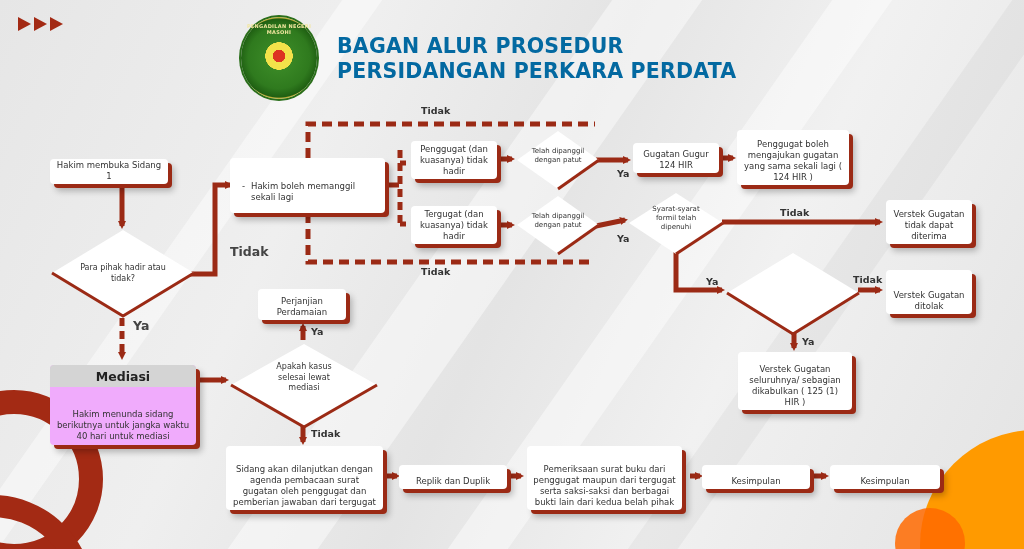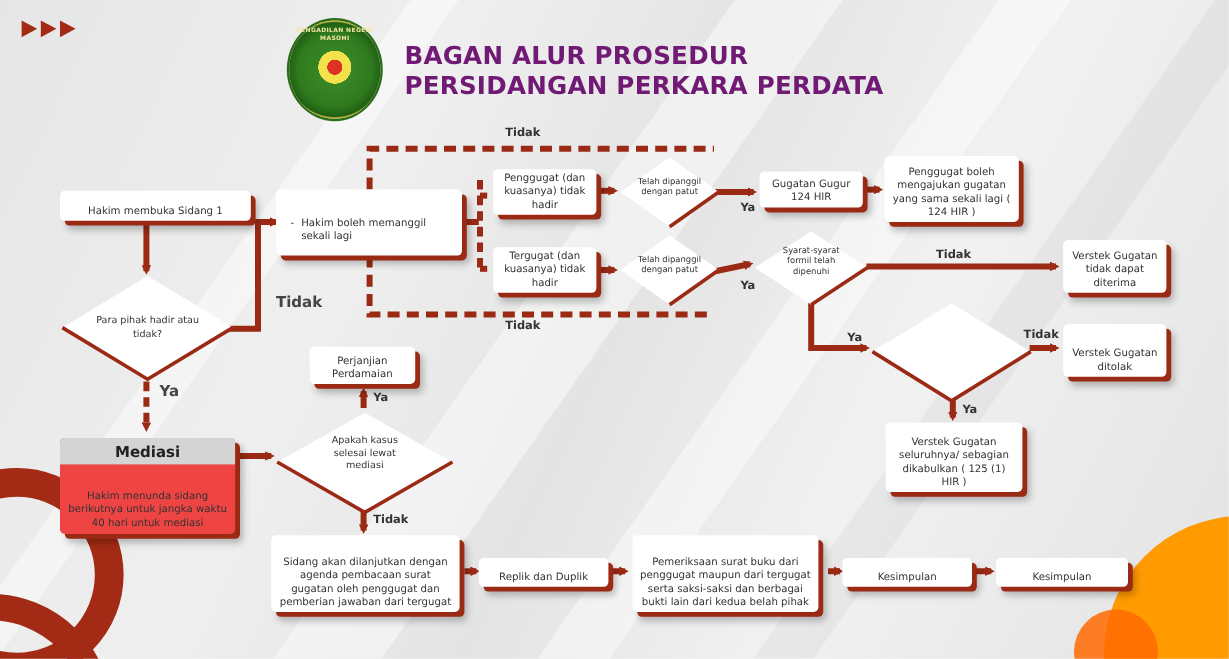--- a/index.html
+++ b/index.html
@@ -12,33 +12,33 @@
   .bgstripe.dark { background:rgba(0,0,0,0.035); }
   .deco-arrows { position:absolute; left:18px; top:17px; display:flex; gap:3px; }
   .tri { width:0; height:0; border-top:7px solid transparent; border-bottom:7px solid transparent; border-left:13px solid #a32a14; }
   .logo { position:absolute; left:241px; top:17px; width:76px; height:82px; border-radius:50%;
     background: radial-gradient(circle at 50% 50%, #3f8f2a 0%, #2f7a1e 55%, #1f5f12 70%, #c9b43a 72%, #2d7a1d 76%);
     box-shadow:0 0 0 2px #2a6e1a; }
   .logo-inner { position:absolute; left:20px; top:22px; width:36px; height:34px; border-radius:50%;
     background: radial-gradient(circle, #d32 0 25%, #f3e24a 26% 55%, transparent 56%); }
   .logo-text { position:absolute; left:0; right:0; top:6px; text-align:center; font-size:5px; color:#f2e6a0; font-weight:bold; letter-spacing:0.3px; }
   .title { position:absolute; left:337px; top:34px; font-family:"DejaVu Sans", sans-serif; font-weight:bold;
-    font-size:20.5px; line-height:25px; color:#701a75; letter-spacing:0.2px; }
+    font-size:20.5px; line-height:25px; color:#0369a1; letter-spacing:0.2px; }
   .box { position:absolute; background:#fff; border-radius:4px;
     box-shadow: 4px 4px 0 #9b2a15, 6px 7px 6px rgba(0,0,0,0.25);
     display:flex; align-items:flex-end; justify-content:center; text-align:center;
     font-size:8.5px; line-height:11px; color:#333; box-sizing:border-box; padding:2px 6px; }
   .box.left { justify-content:flex-start; text-align:left; }
   .diamond { position:absolute; }
   .diamond svg { position:absolute; left:0; top:0; }
   .diamond .dtext { position:absolute; left:0; right:0; top:50%; transform:translateY(-50%);
     text-align:center; font-size:8px; line-height:10.5px; color:#333; }
   .lbl { position:absolute; font-size:9.5px; font-weight:bold; color:#333; }
   .lbl.big { font-size:12.5px; font-weight:bold; color:#444; }
-  .mediasi { position:absolute; left:50px; top:365px; width:146px; height:80px; background:#ef4444; border-radius:4px;
+  .mediasi { position:absolute; left:50px; top:365px; width:146px; height:80px; background:#f0abfc; border-radius:4px;
     box-shadow: 4px 4px 0 #9b2a15, 6px 7px 6px rgba(0,0,0,0.25); overflow:hidden; }
   .mediasi-head { height:22px; background:#d4d4d4; display:flex; align-items:center; justify-content:center;
     font-weight:bold; font-size:12.5px; color:#222; }
   .mediasi-body { padding:22px 6px; text-align:center; font-size:8.5px; line-height:11px; color:#333; }
   ul.blist { margin:0; padding:0; list-style:none; }
   ul.blist li { position:relative; padding-left:11px; margin-bottom:6px; }
   ul.blist li::before { content:"-"; position:absolute; left:2px; top:0; }
   svg.lines { position:absolute; left:0; top:0; }
 </style>
 </head>
@@ -113,21 +113,21 @@
 
     <line x1="303" y1="425" x2="303" y2="442" marker-end="url(#ah)"></line>
 
     <line x1="387" y1="476" x2="397" y2="476" marker-end="url(#ah)"></line>
     <line x1="509" y1="476" x2="521" y2="476" marker-end="url(#ah)"></line>
     <line x1="690" y1="476" x2="700" y2="476" marker-end="url(#ah)"></line>
     <line x1="812" y1="476" x2="826" y2="476" marker-end="url(#ah)"></line>
   </g>
 </svg>
 
-<div class="box" style="left:50px;top:159px;width:159px;height:25px;">
+<div class="box" style="left:50px;top:159px;width:118px;height:25px;">
   <span>Hakim membuka Sidang 1</span>
 </div>
 
 <div class="diamond" style="left:50px;top:228px;width:146px;height:90px;">
   <svg width="150" height="94">
       <polygon points="73,2 144,45 73,88 2,45" fill="#fff"></polygon>
       <polyline points="144,45 73,88 2,45" fill="none" stroke="#9b2a15" stroke-width="3"></polyline>
     </svg>
   <div class="dtext" style="padding:0 30px;">Para pihak hadir atau tidak?</div>
 </div>

